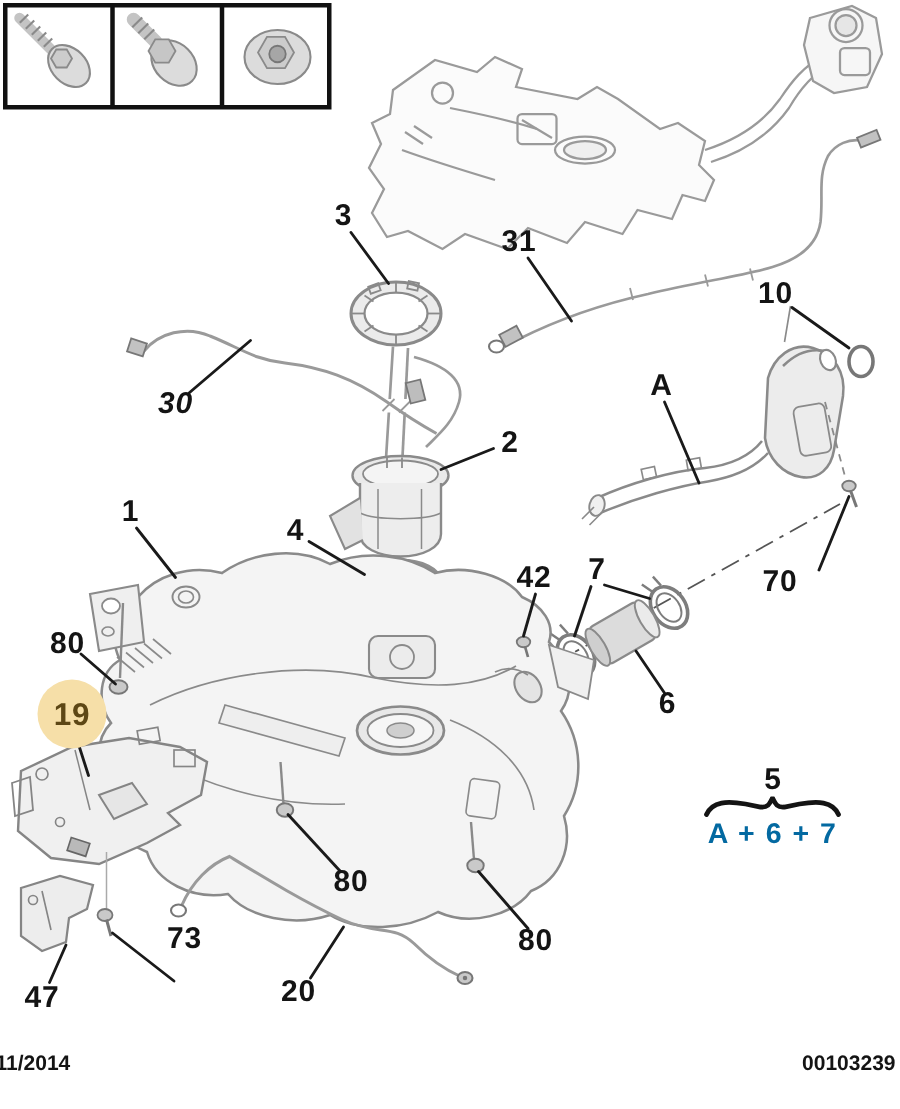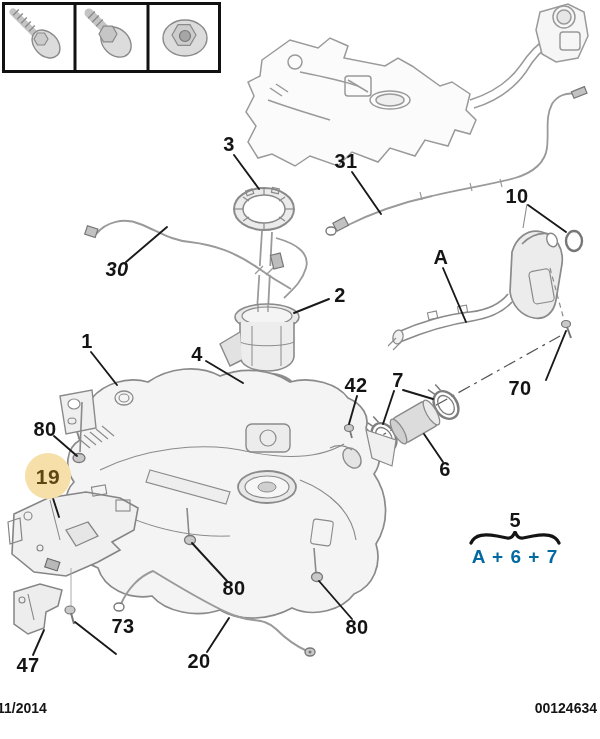--- a/index.html
+++ b/index.html
@@ -308,15 +308,15 @@
 
   <div class="group5">
     <div class="g5-top">5</div>
     <svg class="g5-brace" width="92" height="14" viewBox="0 0 92 14">
       <path d="M2,12 C6,3 16,3 28,5 L38,7 C43,7.5 44,5 46,1 C48,5 49,7.5 54,7 L64,5 C76,3 86,3 90,12" fill="none" stroke="#141414" stroke-width="3.2" stroke-linecap="round"></path>
     </svg>
     <div class="g5-bottom">A + 6 + 7</div>
   </div>
 
   <div class="footer-text" style="left:-3px;top:700px;">11/2014</div>
-  <div class="footer-text" style="right:3px;top:700px;">00124634</div>
+  <div class="footer-text" style="right:3px;top:700px;">00103239</div>
 
 </div>
 
 </body></html>

